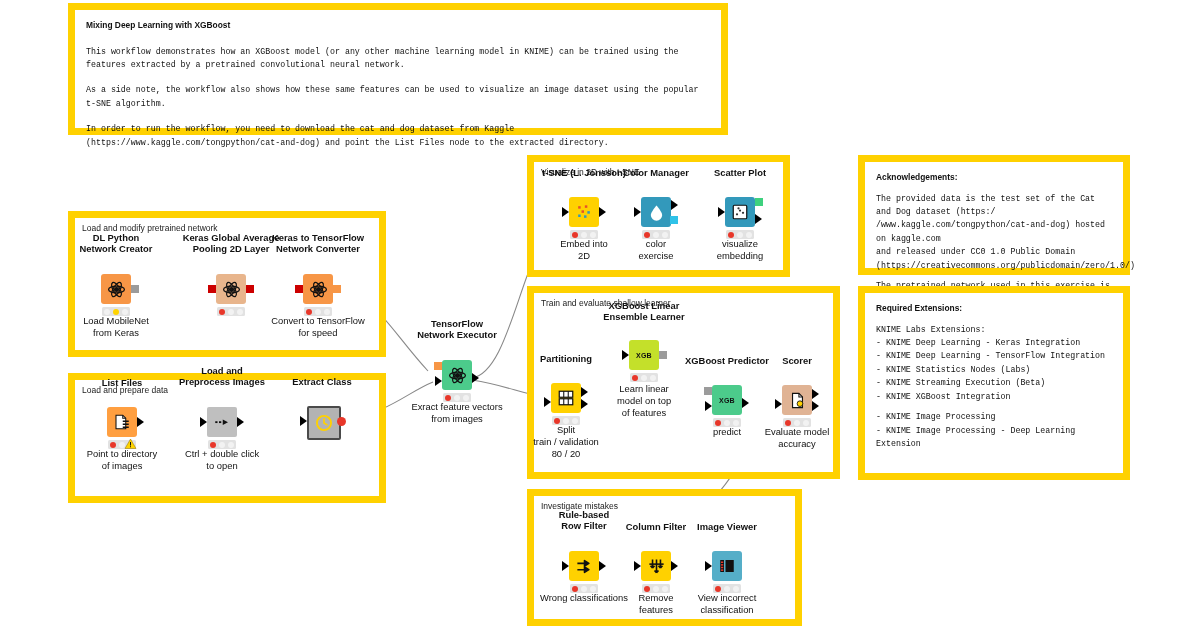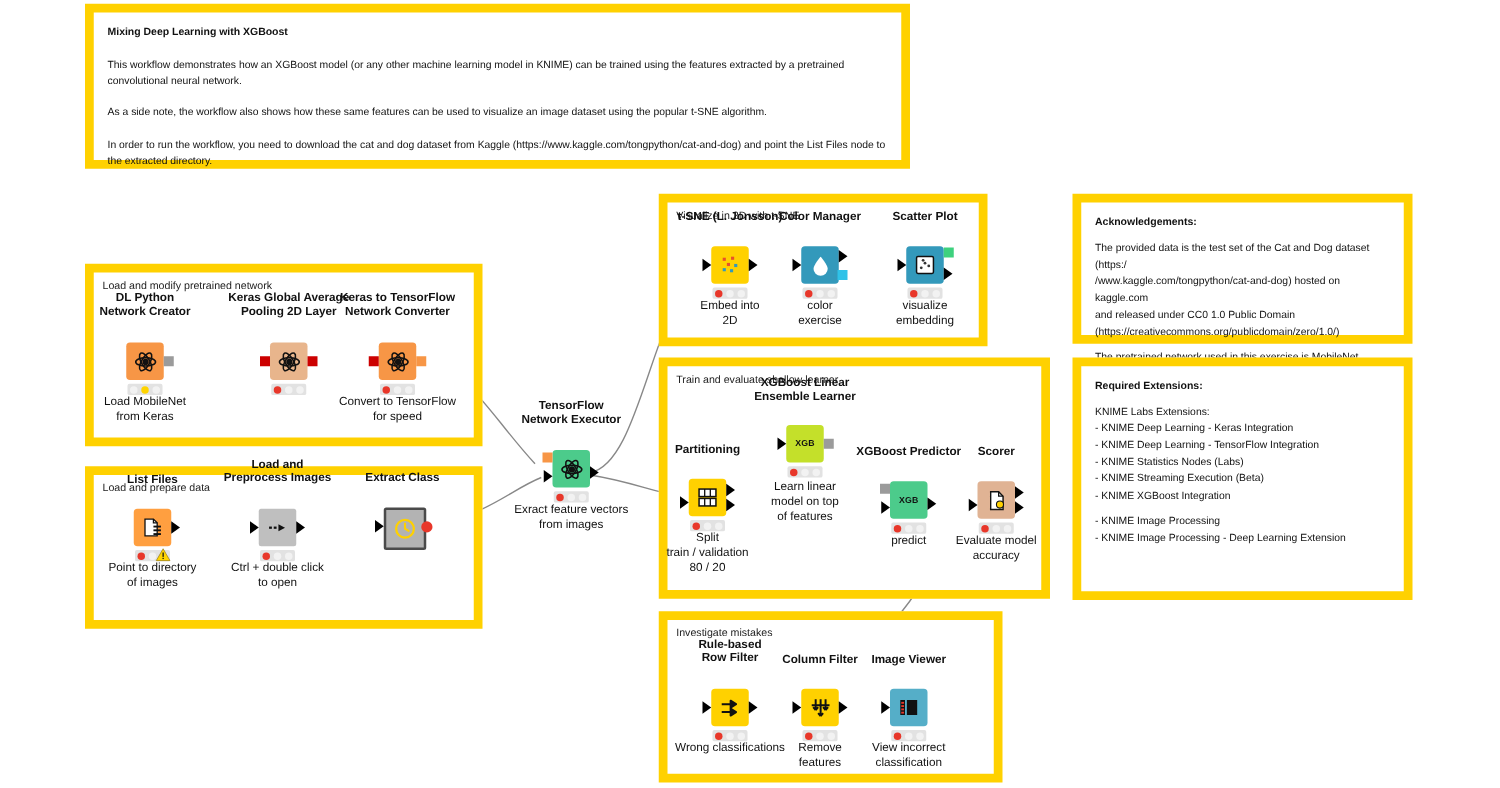--- a/index.html
+++ b/index.html
@@ -4,22 +4,22 @@
 <style>
   html,body{margin:0;padding:0;background:#ffffff;}
   body{width:1200px;height:630px;position:relative;overflow:hidden;
        font-family:"Liberation Sans",sans-serif;color:#1a1a1a;}
 
   
   .anno{position:absolute;box-sizing:border-box;border:7px solid #FFD100;background:#ffffff;}
   .anno-title{position:absolute;left:7px;top:5px;font-size:8.5px;color:#222;line-height:1.2;}
   .anno-rich{padding:9px 11px;font-size:8.3px;line-height:1.62;color:#111;}
   .anno-rich .h{font-weight:bold;display:block;margin-bottom:7px;font-size:8.4px;}
-  .anno-rich p{margin:12px 0 7px 0;}
-  .anno-rich .ln{display:block;}
+  .anno-rich p{margin:12px 0 7px 0;font-family:Liberation Mono, monospace;}
+  .anno-rich .ln{display:block;font-family:Liberation Mono, monospace;}
   .gap{display:block;height:7px;}
 
   
   .node{position:absolute;width:0;height:0;}
   .nbody{position:absolute;left:-15px;top:-15px;width:30px;height:30px;border-radius:3px;
          display:flex;align-items:center;justify-content:center;}
   .nbody.sq{border-radius:2px;}
   .meta{border:2px solid #4a4a4a;background:#b3b3b3;border-radius:1px;}
   .nlabel{position:absolute;left:-85px;top:-57px;width:170px;text-align:center;
           font-size:9.4px;font-weight:bold;line-height:1.22;color:#111;}

